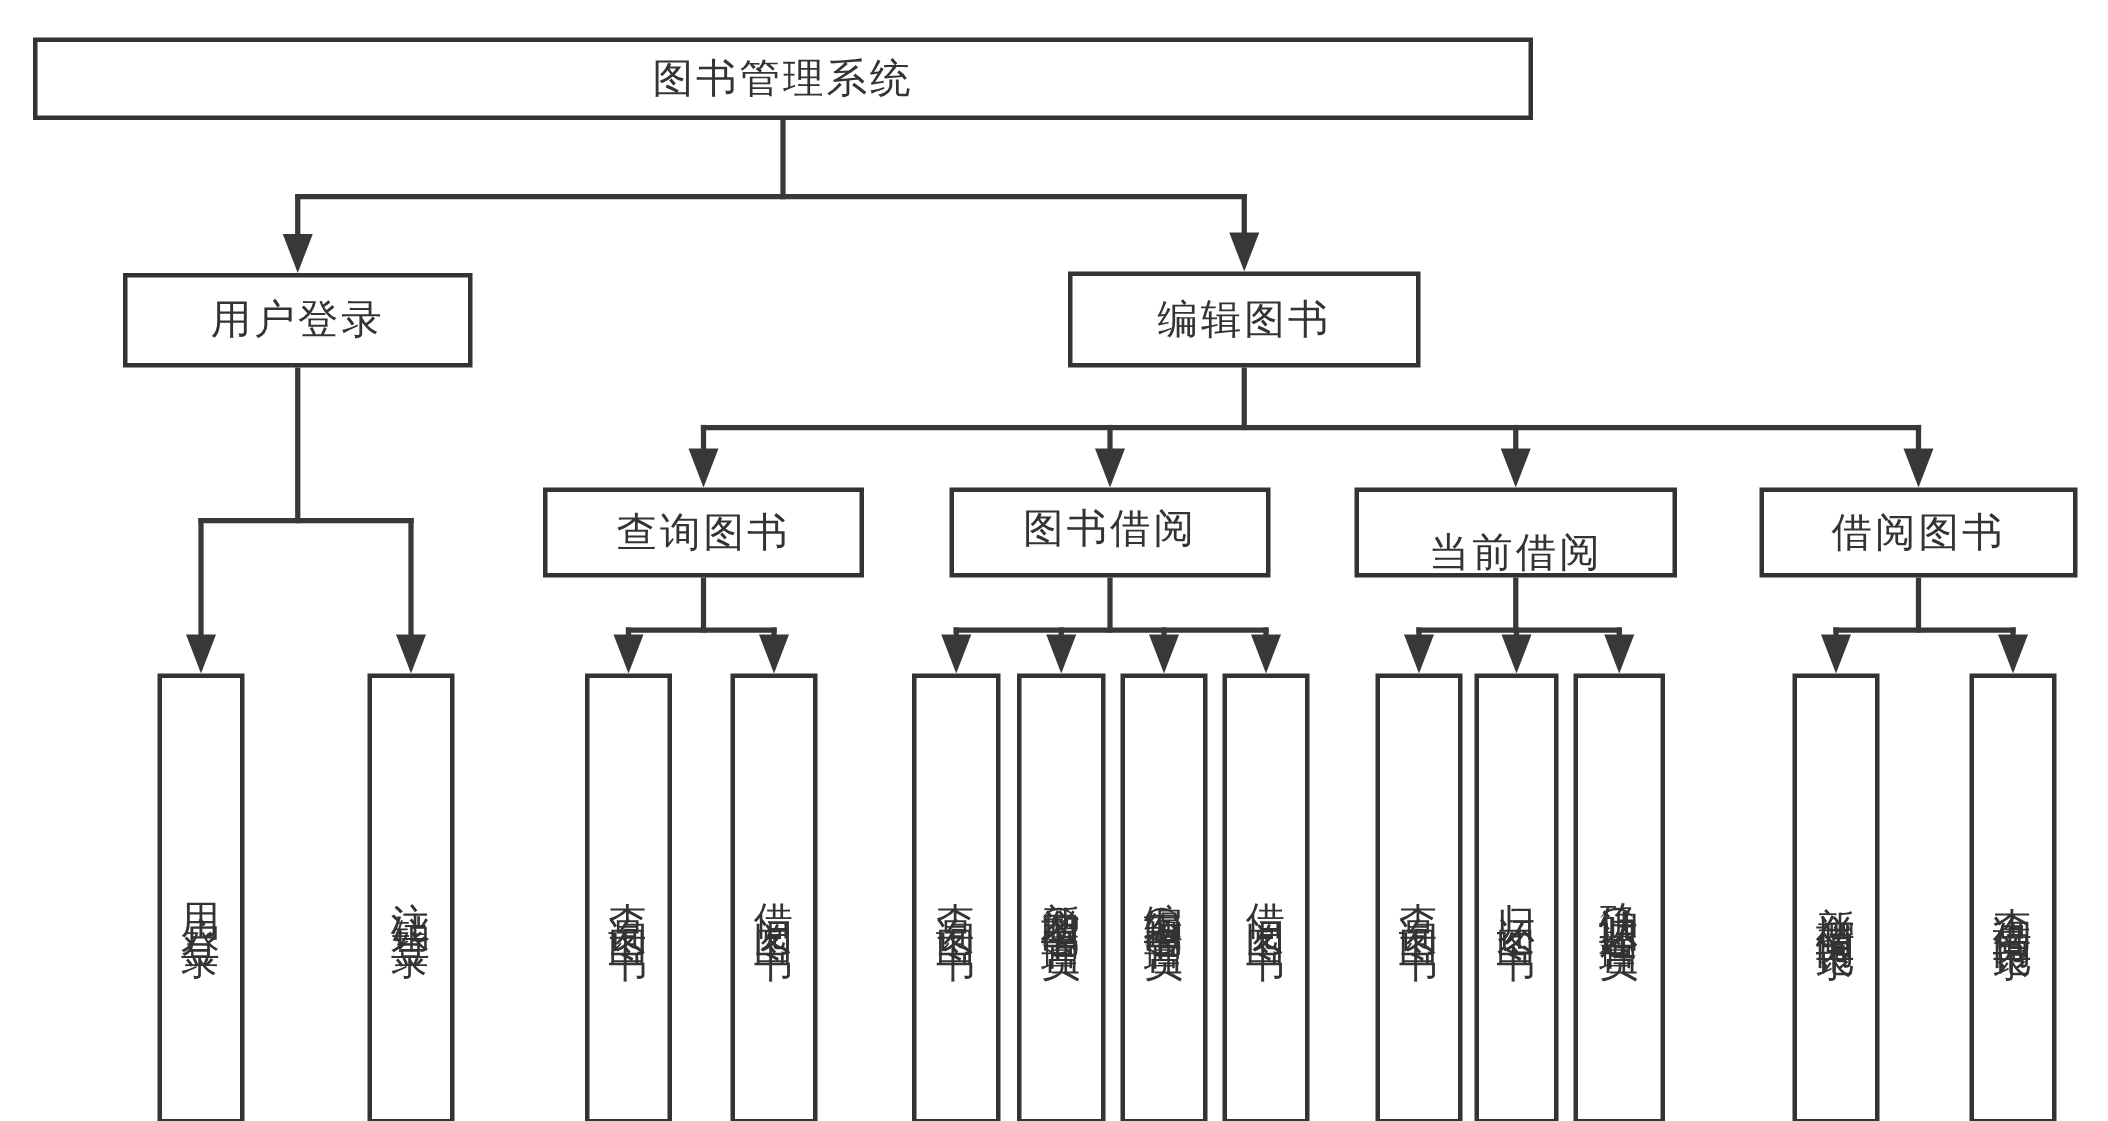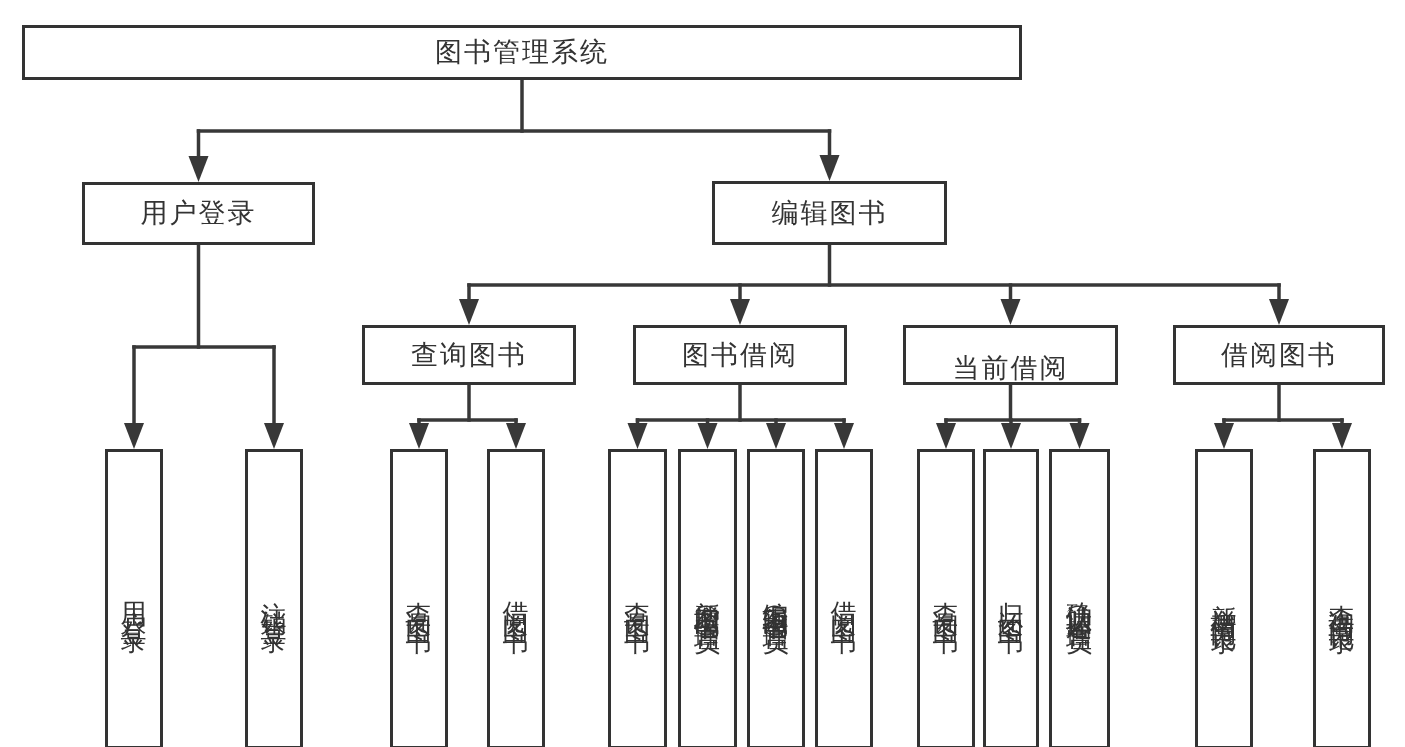--- a/index.html
+++ b/index.html
@@ -120,21 +120,21 @@
       </div>
       <div class="node" style="left: 82px; top: 170px; width: 233px; height: 63px;">
         <span class="lbl">用户登录</span>
       </div>
       <div class="node" style="left: 712px; top: 169px; width: 235px; height: 64px;">
         <span class="lbl">编辑图书</span>
       </div>
       <div class="node" style="left: 362px; top: 313px; width: 214px; height: 60px;">
         <span class="lbl">查询图书</span>
       </div>
-      <div class="node" style="left: 633px; top: 313px; width: 214px; height: 60px;">
+      <div class="node" style="left: 633px; top: 313px; width: 214px; height: 60px; font-family: Liberation Mono, monospace;">
         <span class="lbl">图书借阅</span>
       </div>
       <div class="node" style="left: 903px; top: 313px; width: 215px; height: 60px; align-items: flex-end;">
         <span class="lbl">当前借阅</span>
       </div>
       <div class="node" style="left: 1173px; top: 313px; width: 212px; height: 60px;">
         <span class="lbl">借阅图书</span>
       </div>
       <div class="node vertical" style="left: 105px; top: 437px; width: 58px; height: 300px;">
         <span class="lbl" style="letter-spacing: 9px;">用户登录</span>

